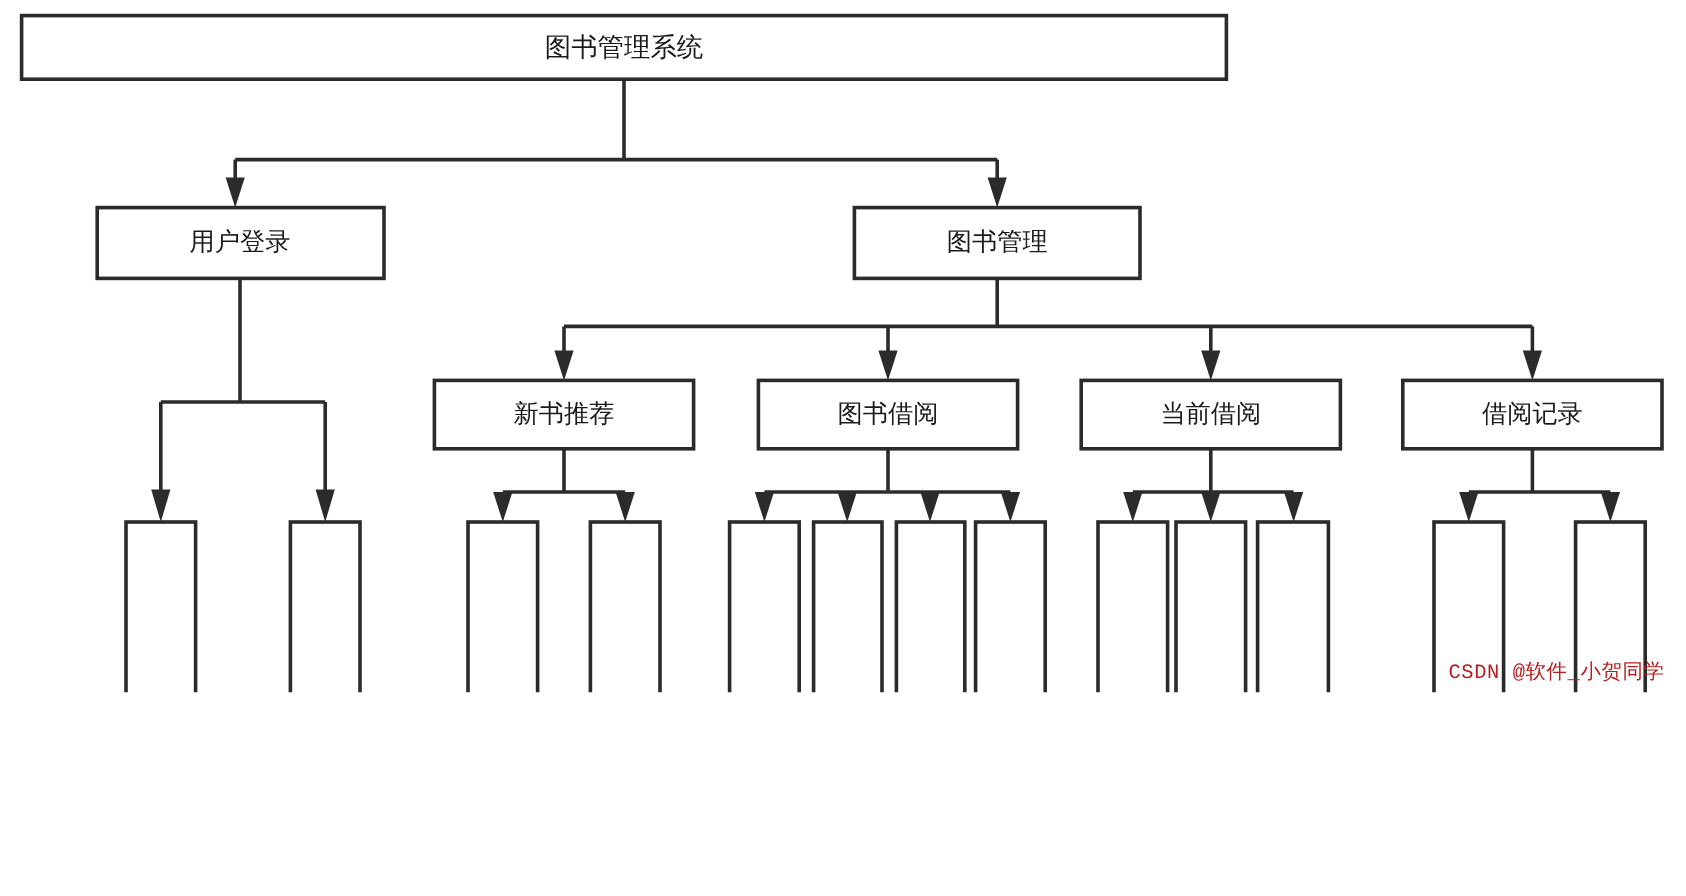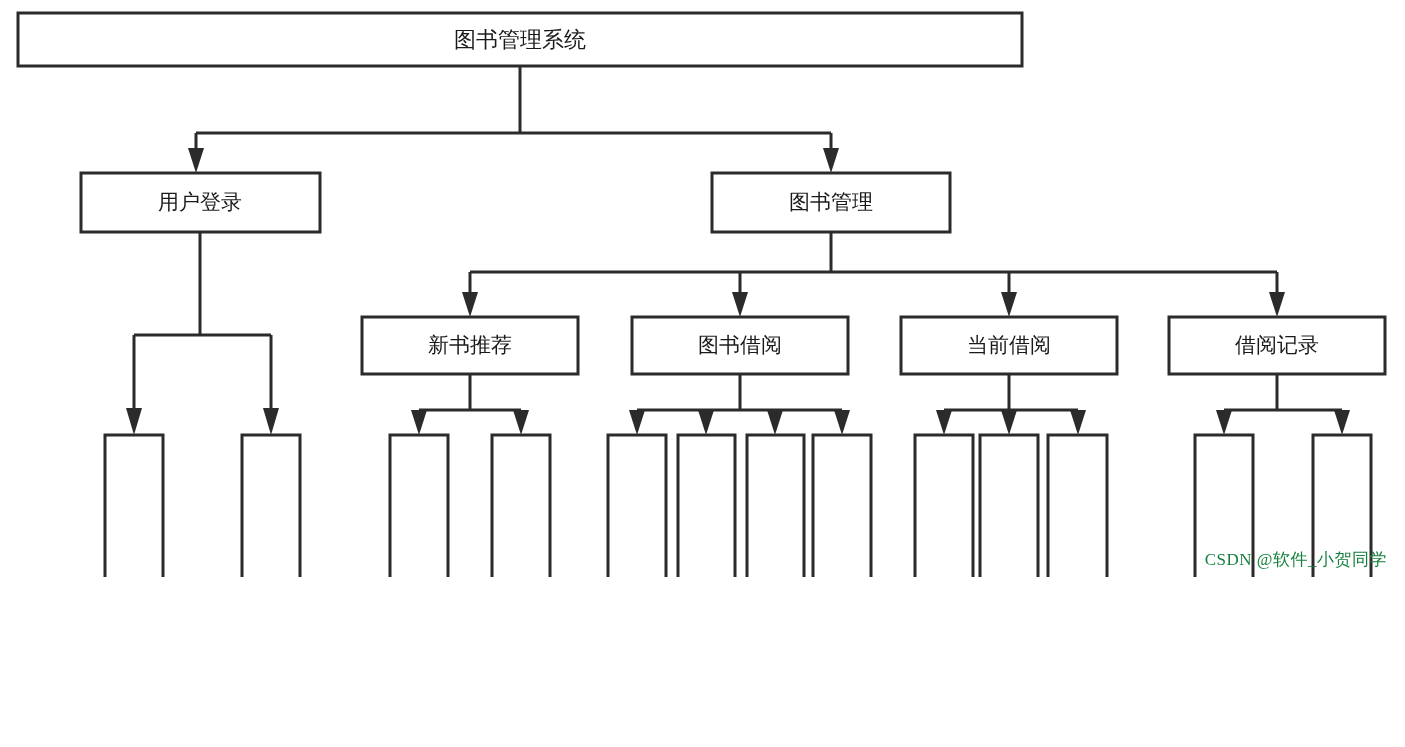--- a/index.html
+++ b/index.html
@@ -61,23 +61,23 @@
     line-height: 1.12;
     letter-spacing: 2px;
     color: #1a1a1a;
     white-space: nowrap;
     pointer-events: none;
   }
   .watermark {
     position: absolute;
     right: 18px;
     bottom: 6px;
-    font-family: Liberation Serif, serif;
+    font-family: Liberation Mono, monospace;
     font-size: 17px;
-    color: #15803d;
+    color: #b91c1c;
     letter-spacing: 0.5px;
     white-space: nowrap;
   }
 </style>
 </head>
 <body>
 
 <div id="stage">
 
   <svg id="diagram" viewBox="0 0 1405 747">

